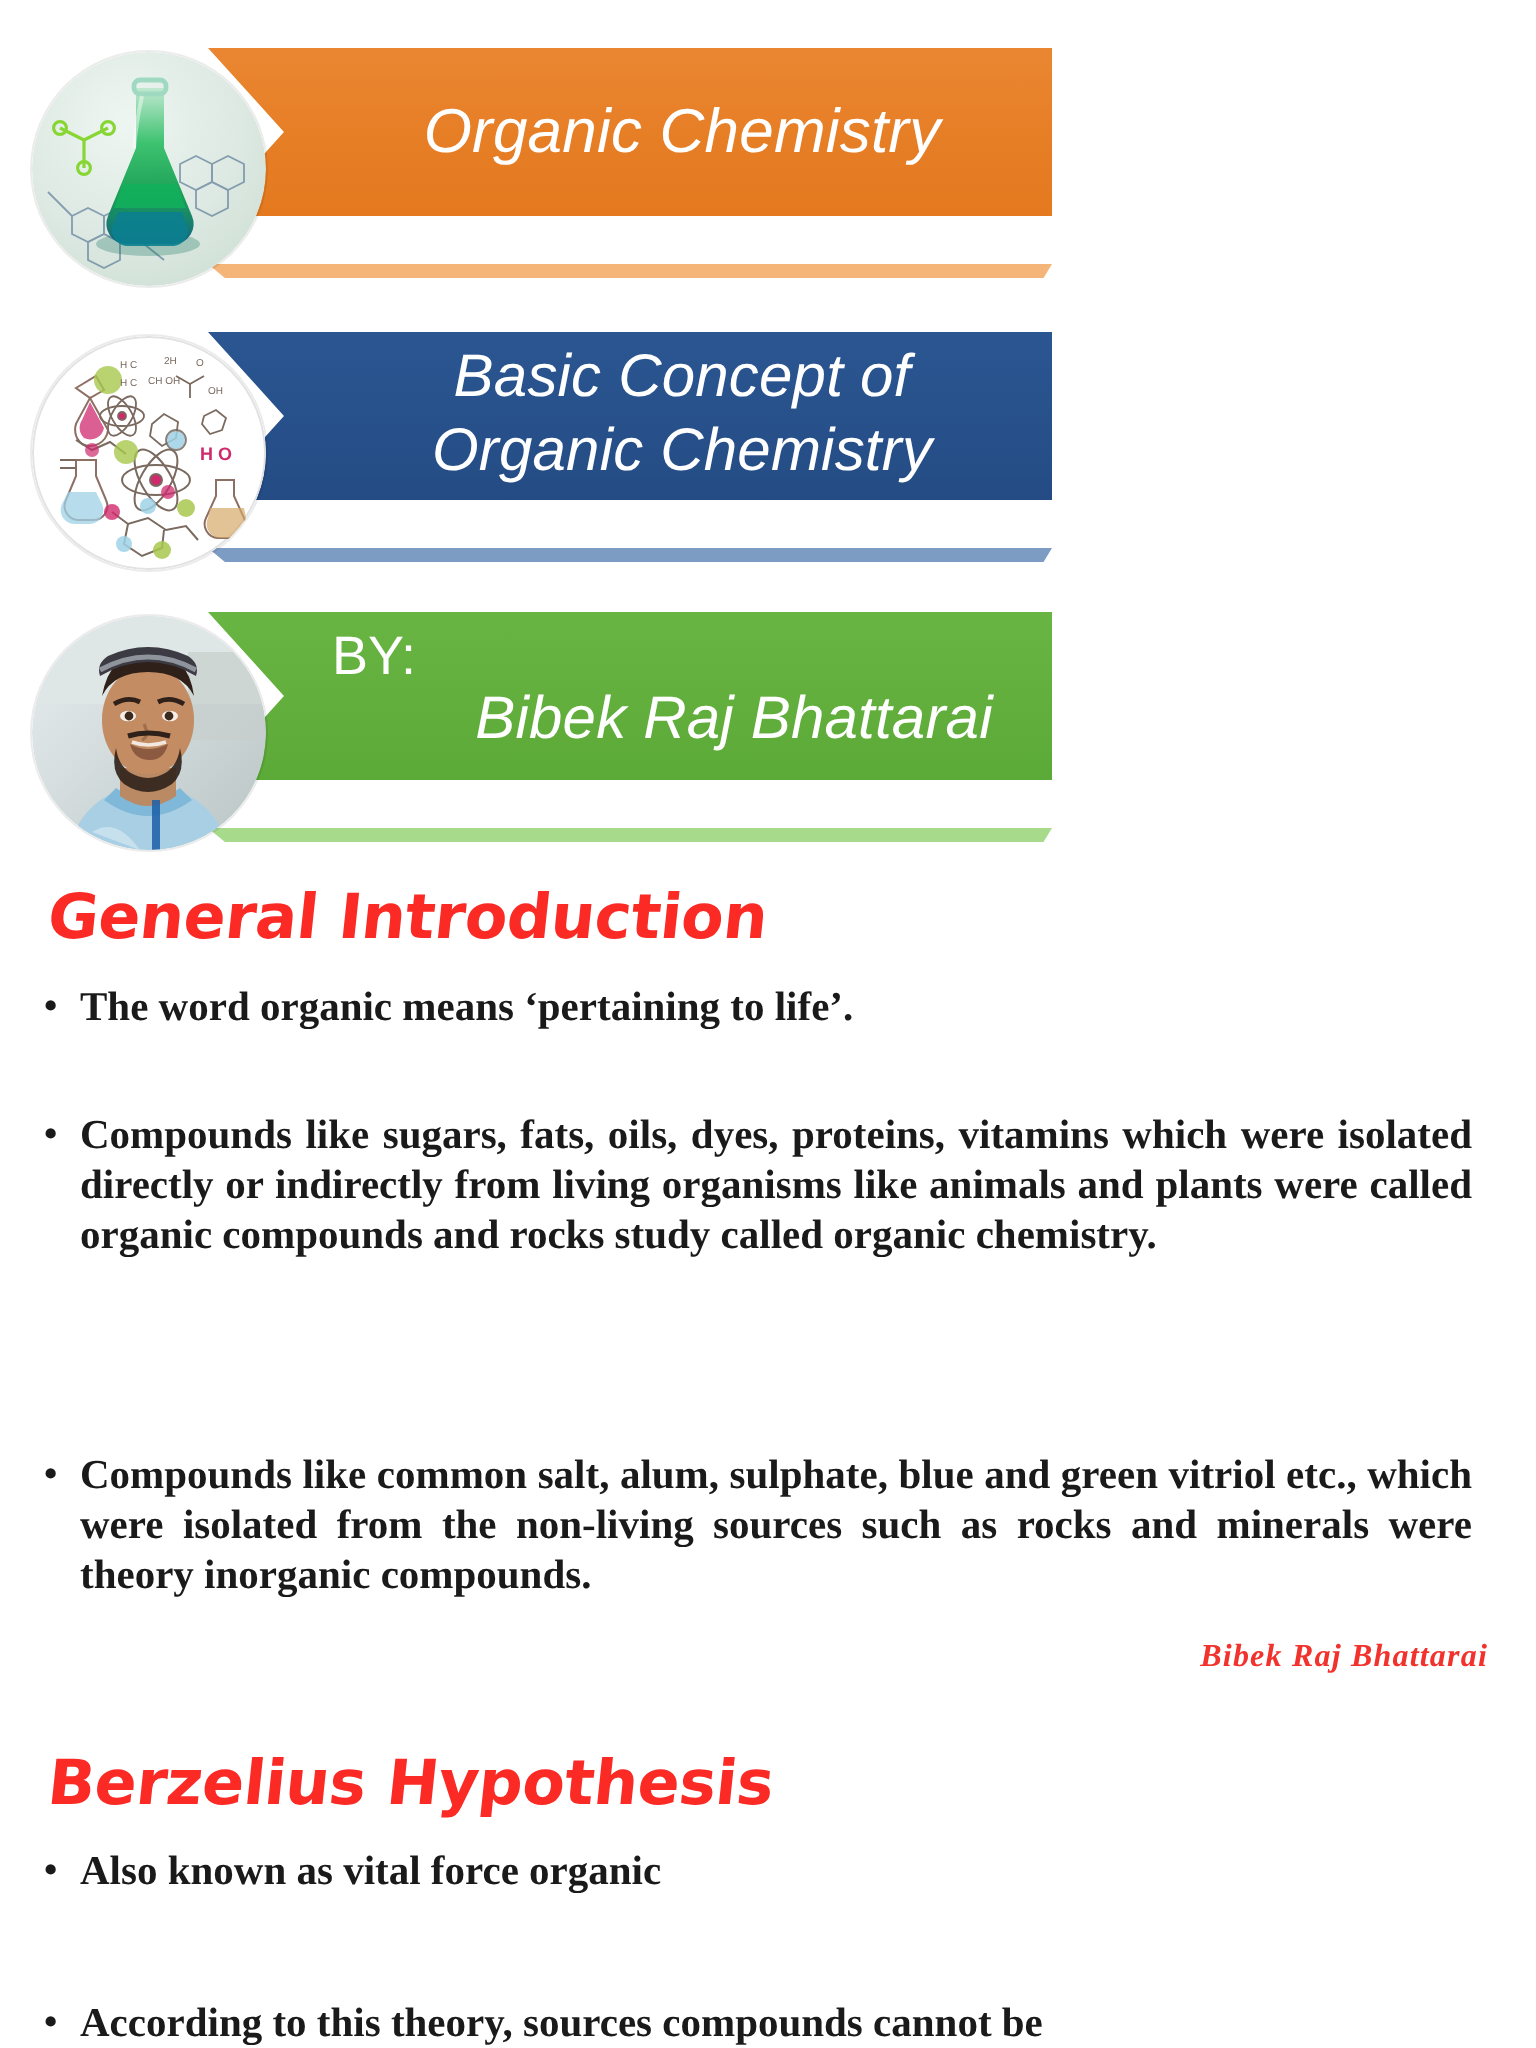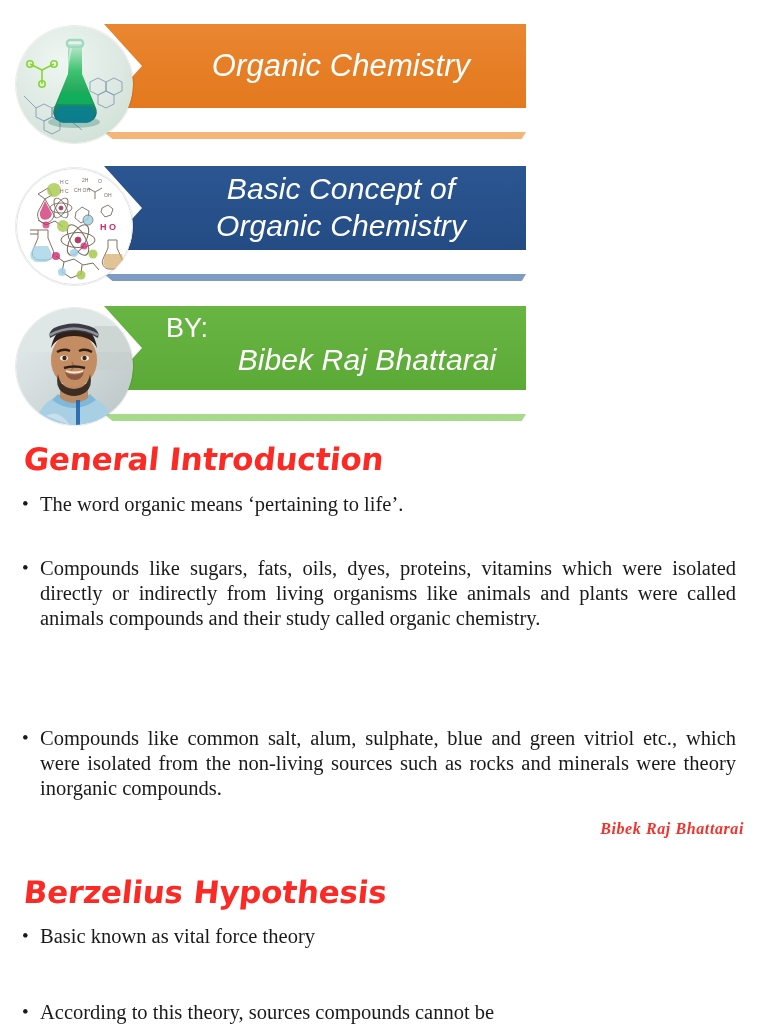--- a/index.html
+++ b/index.html
@@ -132,20 +132,21 @@
     left: 22px;
     width: 714px;
     font-family: "Liberation Serif", serif;
     font-size: 20.5px;
     line-height: 1.22;
     color: #1a1a1a;
     text-align: justify;
     text-justify: inter-word;
     padding-left: 18px;
     box-sizing: border-box;
+    font-weight: bold;
   }
   .bullet::before {
     content: "\2022";
     position: absolute;
     left: 0;
     top: 0;
     font-size: 19px;
   }
   .bullet.nojustify { text-align: left; }
 
@@ -346,20 +347,20 @@
         <path d="M42 66 q2 14 16 15 q14 -1 16 -15 q3 12 -4 18 q-12 8 -24 0 q-7 -6 -4 -18 z" fill="#2f2119" opacity="0.9"></path>
         <rect x="60" y="92" width="4" height="25" fill="#1b5fa8" opacity="0.85"></rect>
         <path d="M30 108 q12 -8 24 9" fill="#ffffff" opacity="0.35"></path>
       </g>
     </svg>
   </div>
 </div>
 
 <div class="section-heading" id="heading-general">General Introduction</div>
 <div class="bullet nojustify" id="bullet-1">The word organic means ‘pertaining to life’.</div>
-<div class="bullet" id="bullet-2">Compounds like sugars, fats, oils, dyes, proteins, vitamins which were isolated directly or indirectly from living organisms like animals and plants were called animals compounds and their study called organic chemistry.</div>
+<div class="bullet" id="bullet-2">Compounds like sugars, fats, oils, dyes, proteins, vitamins which were isolated directly or indirectly from living organisms like animals and plants were called organic compounds and rocks study called organic chemistry.</div>
 <div class="bullet" id="bullet-3">Compounds like common salt, alum, sulphate, blue and green vitriol etc., which were isolated from the non-living sources such as rocks and minerals were theory inorganic compounds.</div>
 
 <div class="signature">Bibek Raj Bhattarai</div>
 
 <div class="section-heading" id="heading-berzelius">Berzelius Hypothesis</div>
-<div class="bullet nojustify" id="bullet-4">Basic known as vital force theory</div>
+<div class="bullet nojustify" id="bullet-4">Also known as vital force organic</div>
 <div class="bullet" id="bullet-5">According to this theory, sources compounds cannot be</div>
 
 </body></html>

